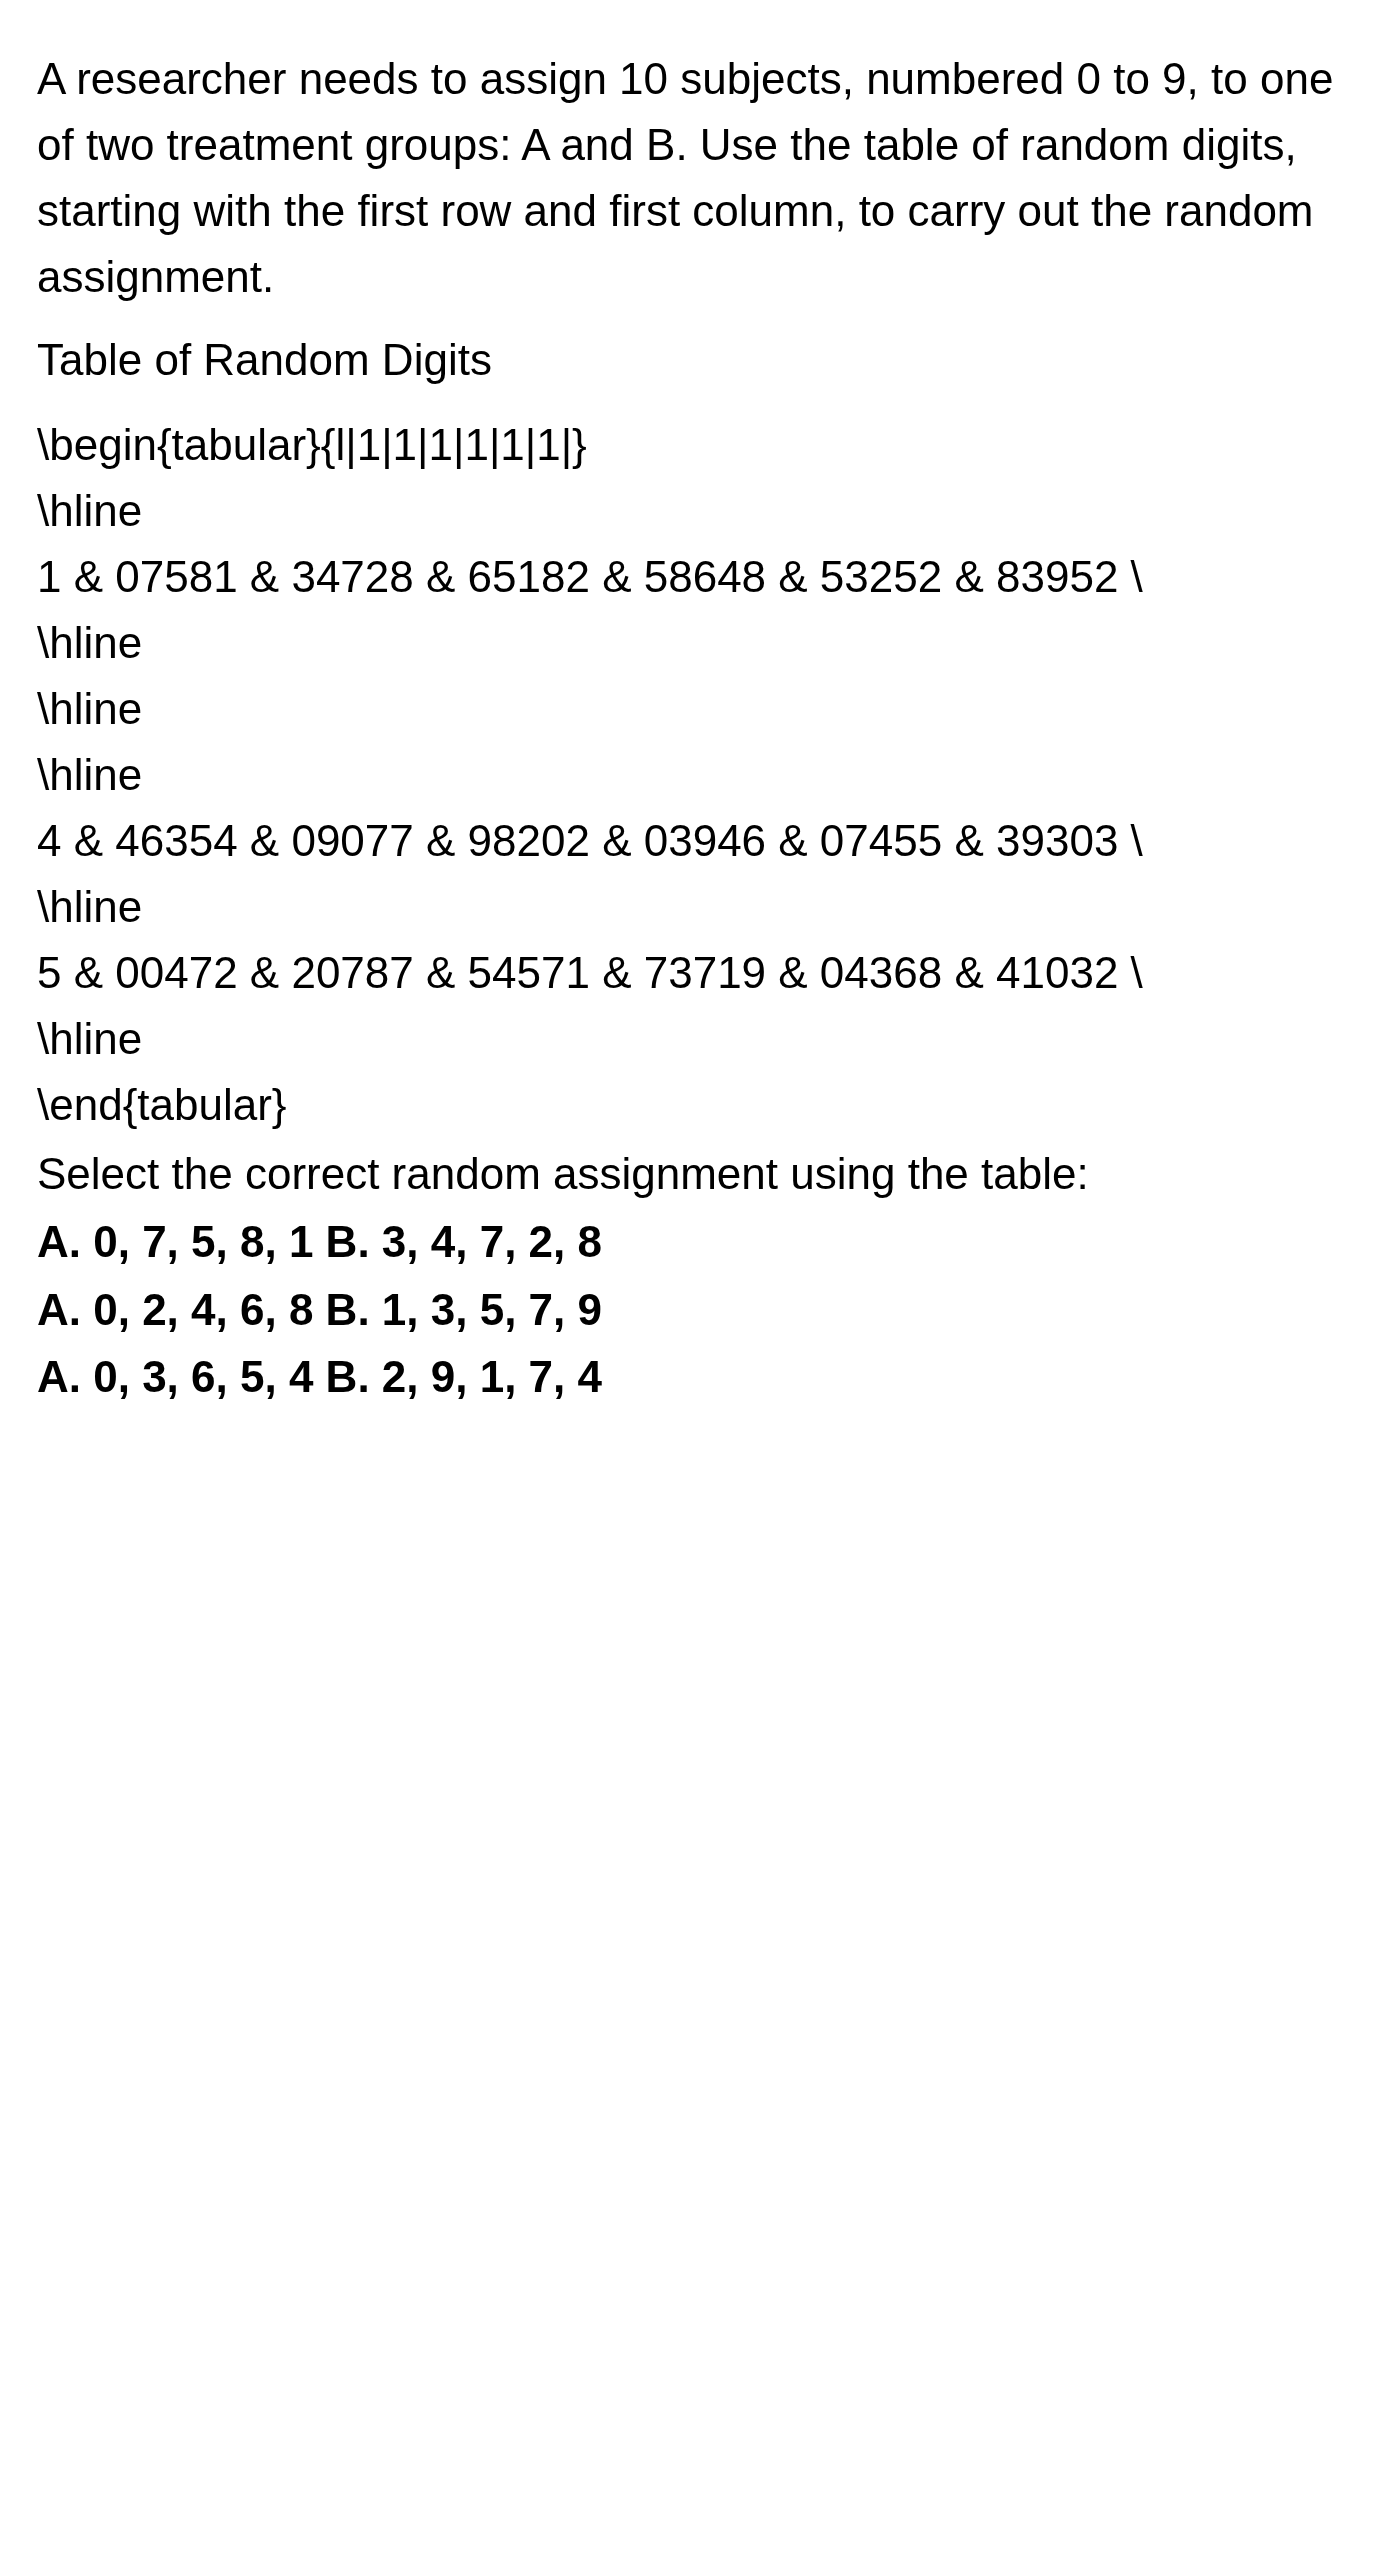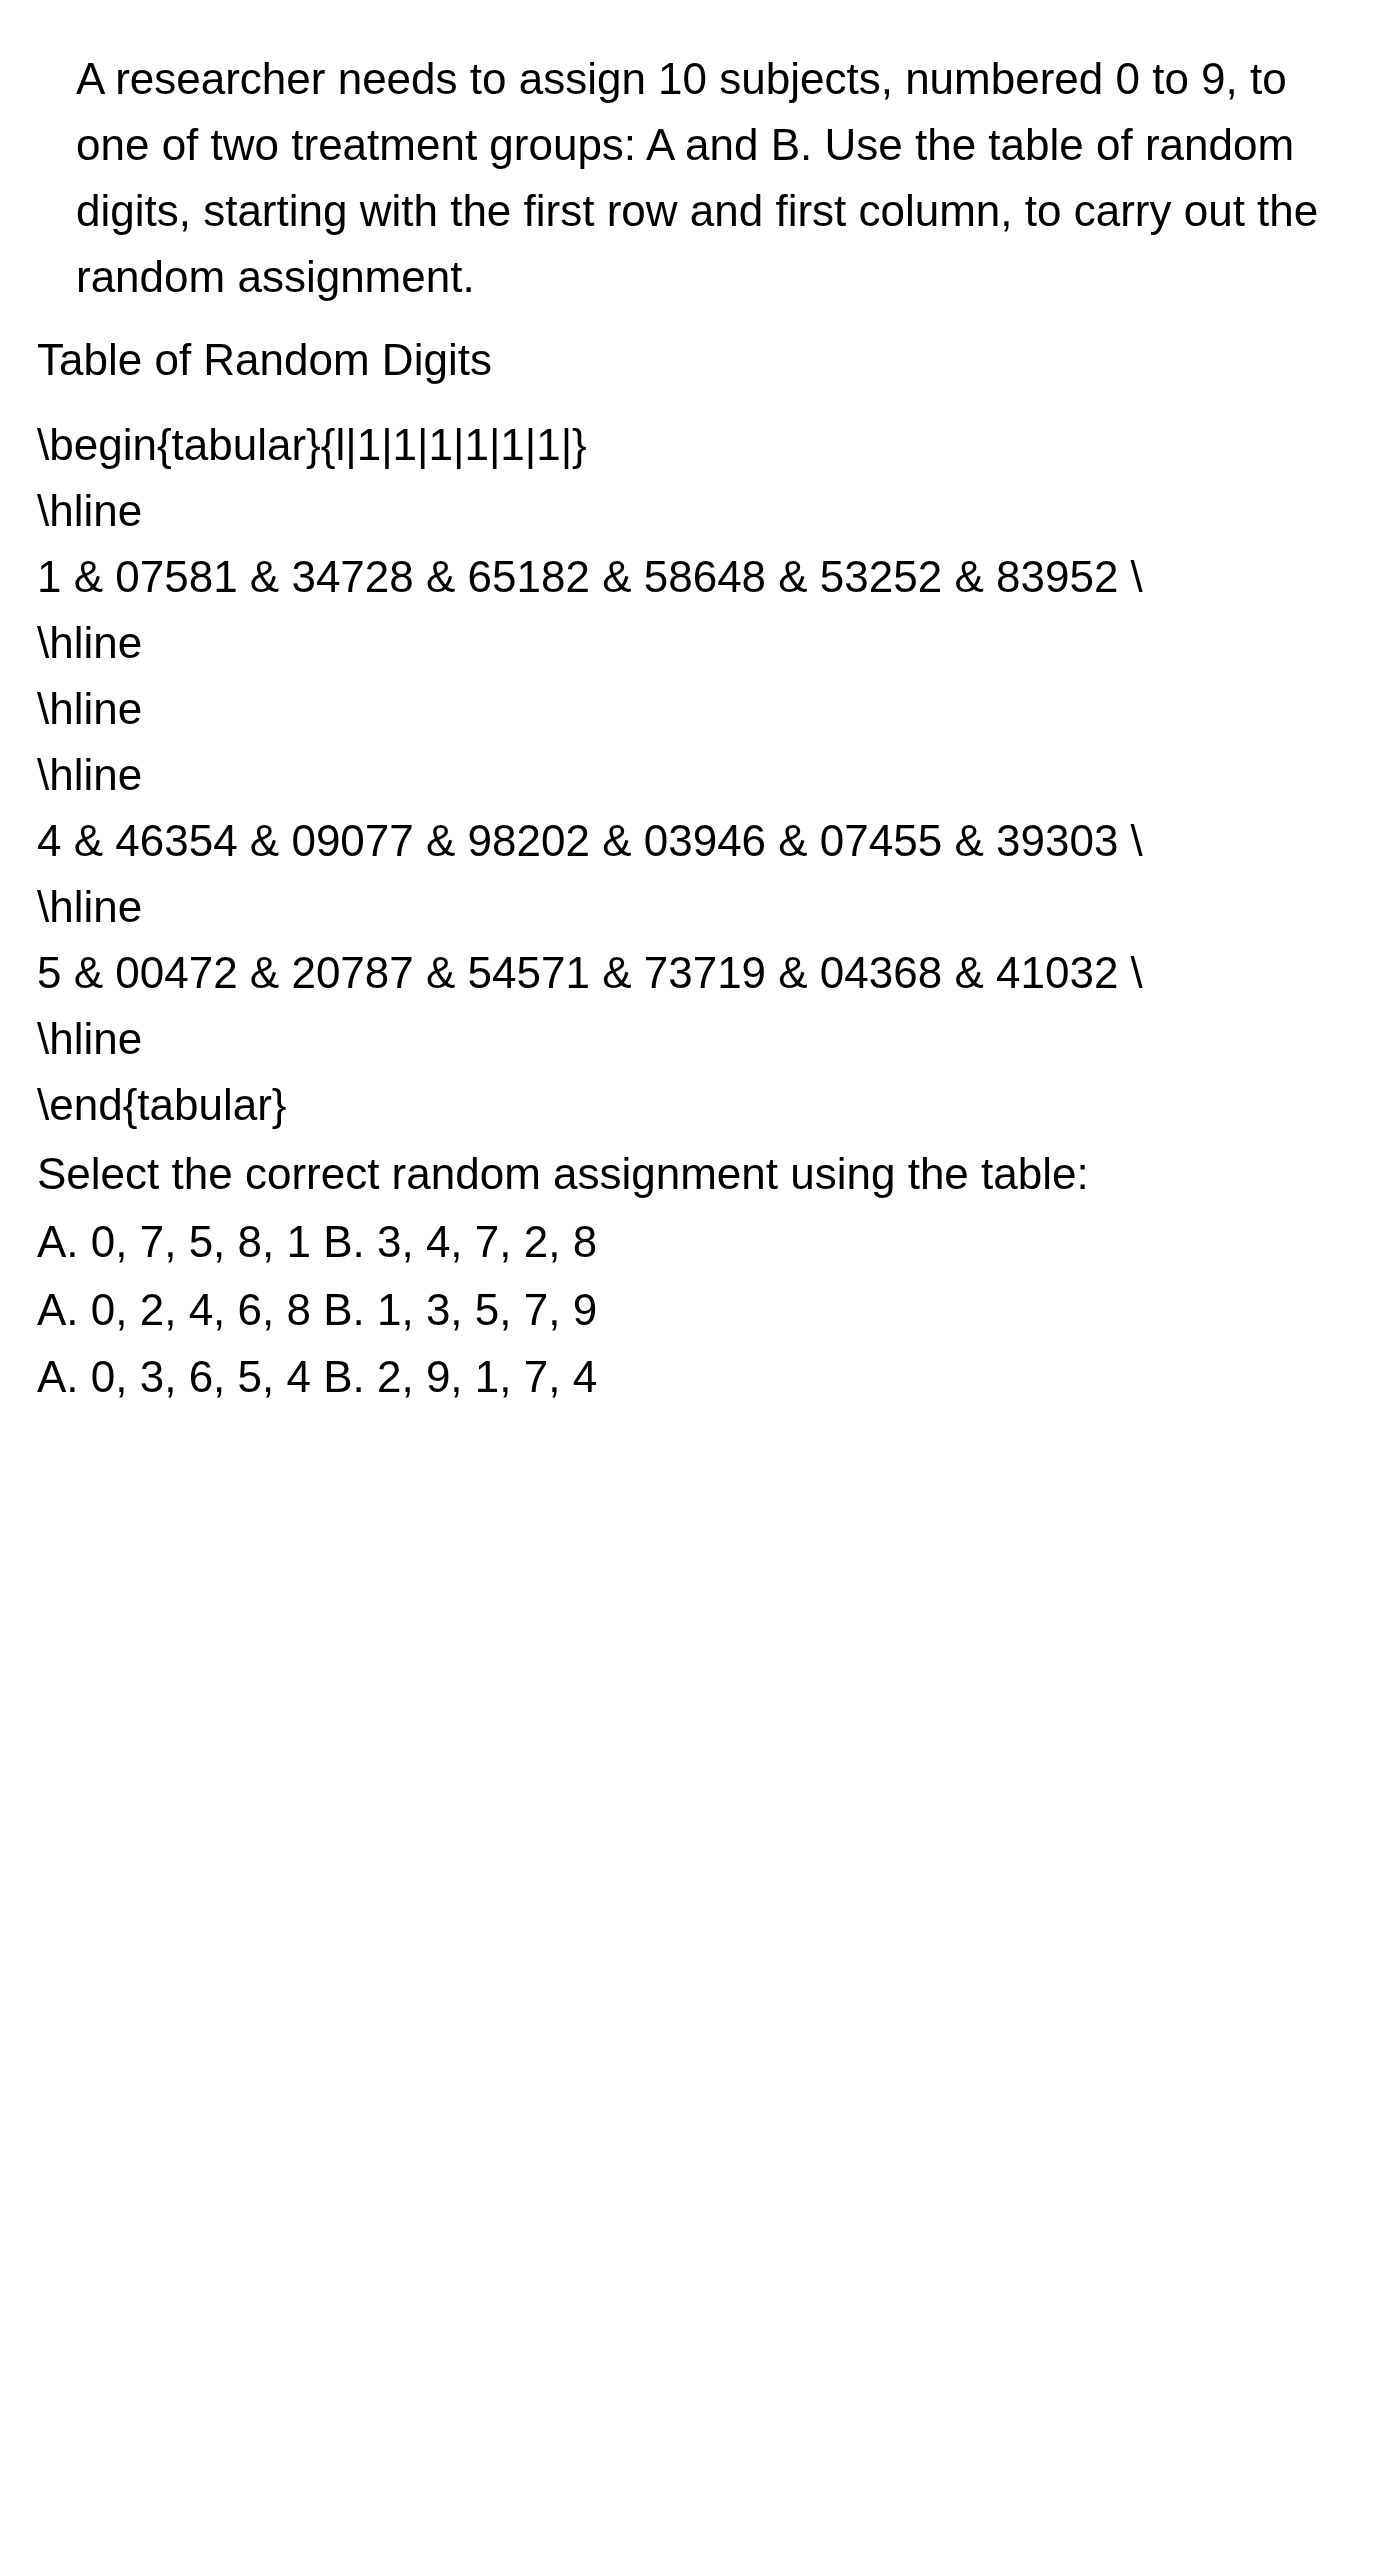--- a/index.html
+++ b/index.html
@@ -11,36 +11,36 @@
       font-family: -apple-system, BlinkMacSystemFont, "Segoe UI", Helvetica, Arial, sans-serif;
       background: #ffffff;
       color: #000000;
       padding: 46px 37px;
       width: 1380px;
       font-size: 44px;
       line-height: 1.5;
     }
     .paragraph {
       margin-bottom: 0;
-      margin-left: 39px;
     }
     .table-title {
       margin-top: 17px;
     }
     .latex-table {
       margin-top: 19px;
     }
     .question-text {
       margin-top: 3px;
     }
     .options {
       margin-top: 1.8px;
     }
     .option-line {
       margin-top: 1.8px;
+      font-weight: bold;
     }
   </style>
 </head>
 <body>
 
 <div class="paragraph">A researcher needs to assign 10 subjects, numbered 0 to 9, to one of two treatment groups: A and B. Use the table of random digits, starting with the first row and first column, to carry out the random assignment.</div>
 
 <div class="table-title">Table of Random Digits</div>
 
 <div class="latex-table">

